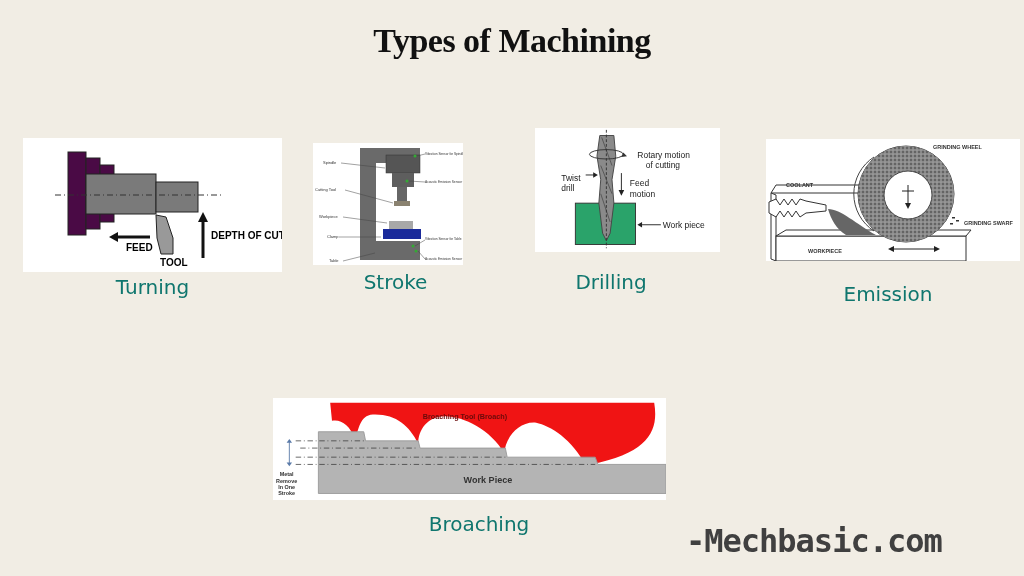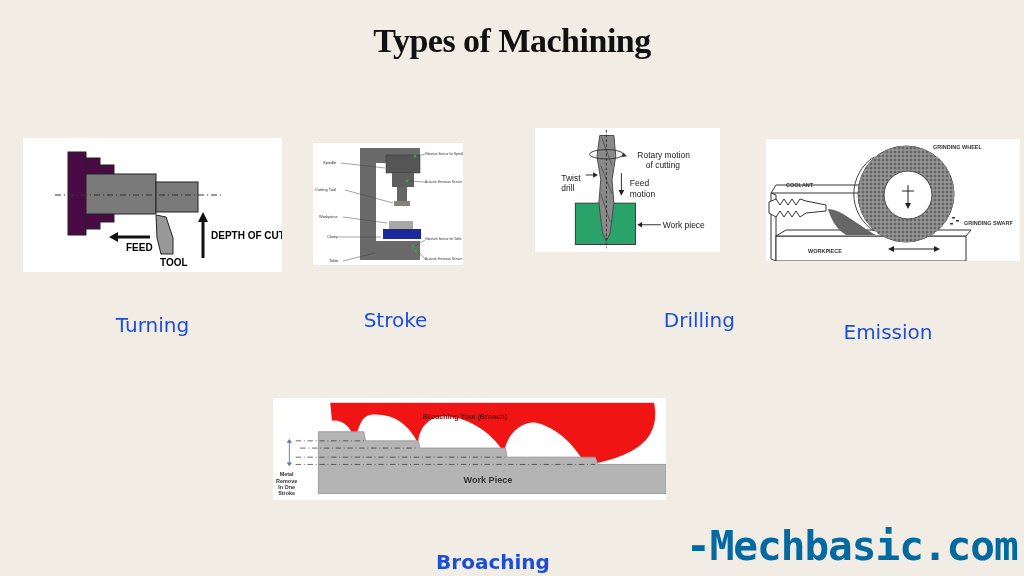--- a/index.html
+++ b/index.html
@@ -10,26 +10,26 @@
     font-family: "DejaVu Sans", sans-serif;
   }
   .title {
     position: absolute; left: 0; right: 0; top: 22px;
     text-align: center; font-size: 34px; font-weight: bold; color: #111;
     font-family: Liberation Serif, serif; letter-spacing: -0.5px;
   }
   .panel { position: absolute; background: #fff; overflow: hidden; }
   .panel svg { width: 100%; height: 100%; display: block; }
   .caption {
-    position: absolute; font-size: 20px; color: #1d4ed8;
-    font-family: "DejaVu Sans", sans-serif; text-align: center; margin-top: 38px;
+    position: absolute; font-size: 20px; color: #0f766e;
+    font-family: "DejaVu Sans", sans-serif; text-align: center;
   }
   .brand {
     position: absolute; left: 686px; top: 522px;
-    font-size: 41px; font-weight: bold; color: #0369a1;
+    font-size: 32px; font-weight: bold; color: #404040;
     font-family: "DejaVu Sans Mono", monospace; letter-spacing: -1px;
   }
   svg text { font-family: "Liberation Sans", sans-serif; }
 </style>
 </head>
 <body>
 
 <div class="title">Types of Machining</div>
 
 <div class="panel" style="left:23px;top:138px;width:259px;height:134px;">
@@ -110,21 +110,21 @@
       <text x="103" y="32">Rotary motion</text>
       <text x="112" y="43">of cutting</text>
       <text x="22" y="56">Twist</text>
       <text x="22" y="67">drill</text>
       <text x="95" y="62">Feed</text>
       <text x="95" y="73">motion</text>
       <text x="130" y="106">Work piece</text>
     </g>
   </svg>
 </div>
-<div class="caption" style="left:535px;top:270px;width:200px;text-align:right;">Drilling</div>
+<div class="caption" style="left:511px;top:270px;width:200px;">Drilling</div>
 
 <div class="panel" style="left:766px;top:139px;width:254px;height:122px;">
   <svg viewBox="0 0 254 122">
     <polygon points="5,54 115,54 120,46 10,46" fill="#fff" stroke="#333"></polygon>
     <polygon points="5,54 5,120 10,122 10,56" fill="#fff" stroke="#333"></polygon>
     <rect x="10" y="97" width="190" height="25" fill="#fff" stroke="#333"></rect>
     <polygon points="10,97 20,91 205,91 200,97" fill="#fff" stroke="#333"></polygon>
     <path d="M62,70 C75,70 90,85 110,96 L80,96 C70,90 65,80 62,70 Z" fill="#666"></path>
     <circle cx="140" cy="55" r="48" fill="#777" stroke="#444"></circle>
     <circle cx="140" cy="55" r="48" fill="url(#speck)"></circle>
@@ -175,15 +175,15 @@
     <text x="165" y="18" font-size="8" font-weight="bold" fill="#6a0a0a">Broaching Tool (Broach)</text>
     <text x="210" y="88" font-size="10" font-weight="bold" fill="#333">Work Piece</text>
     <g font-size="6" font-weight="bold" fill="#333" text-anchor="middle">
       <text x="15" y="81">Metal</text>
       <text x="15" y="88">Remove</text>
       <text x="15" y="95">In One</text>
       <text x="15" y="102">Stroke</text>
     </g>
   </svg>
 </div>
-<div class="caption" style="left:393px;top:512px;width:200px;font-weight:bold;">Broaching</div>
+<div class="caption" style="left:379px;top:512px;width:200px;">Broaching</div>
 
 <div class="brand">-Mechbasic.com</div>
 
 </body></html>

